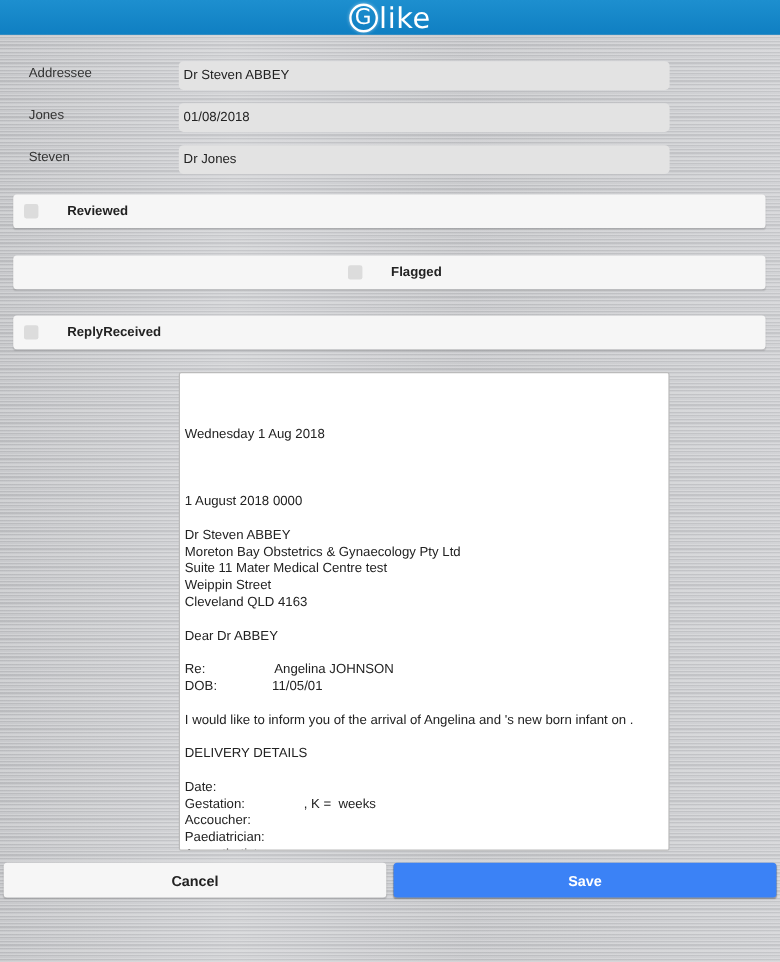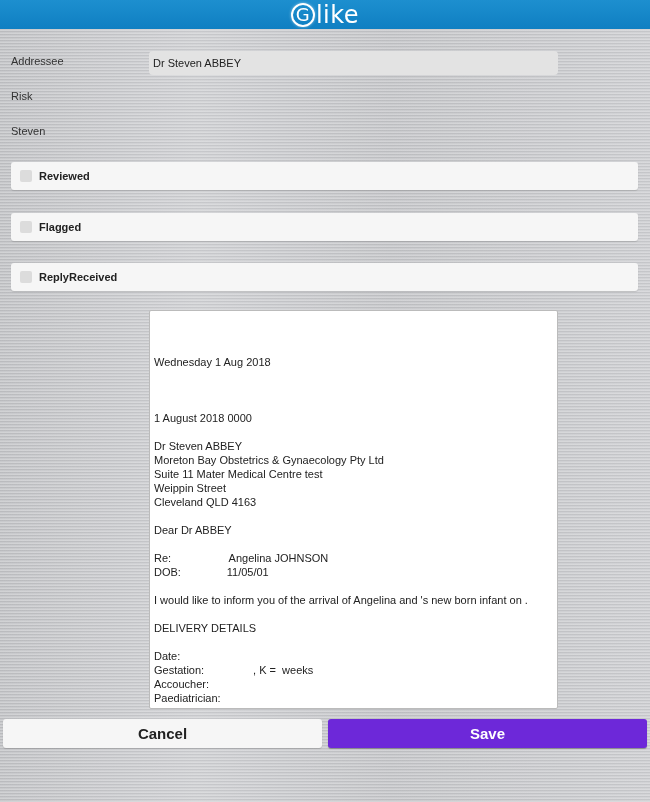--- a/index.html
+++ b/index.html
@@ -24,88 +24,90 @@
     letter-spacing: 0.5px; display: flex; align-items: center; line-height: 1;
   }
   .logo .g {
     display: inline-flex; align-items: center; justify-content: center;
     width: 24px; height: 24px; border: 2px solid #fff; border-radius: 50%;
     font-size: 18px; margin-right: 1px;
     box-shadow: 0 0 3px rgba(255,255,255,0.5);
   }
   .field-row { position: absolute; left: 0; width: 650px; height: 24px; }
   .field-label {
-    position: absolute; left: 11px; top: 4px; font-size: 11px; color: #333;
+    position: absolute; left: 24px; top: 4px; font-size: 11px; color: #333;
   }
   .field-input {
     position: absolute; left: 149px; top: 0; width: 409px; height: 24px;
     background: #e3e3e3; border-radius: 4px; border: none;
     padding: 6px 4px; font-size: 11px; color: #222;
     font-family: "Liberation Sans", sans-serif;
   }
   .check-row {
     position: absolute; left: 11px; width: 627px; height: 28px;
     background: #f6f6f6; border-radius: 3px;
     box-shadow: 0 1px 1px rgba(0,0,0,0.12);
-    display: flex; align-items: center;
+    display: flex; align-items: center; gap: 17px;
   }
   .checkbox {
     width: 12px; height: 12px; background: #dcdcdc; border-radius: 2px;
     margin-left: 9px; margin-right: 7px;
   }
   .check-label { font-weight: bold; font-size: 11px; color: #222; }
   .letter {
     position: absolute; left: 149px; top: 310px; width: 409px; height: 399px;
     background: #fff; border: 1px solid #bbb; border-radius: 2px;
     padding: 44px 4px 0 4px; overflow: hidden;
     font-size: 11px; line-height: 14px; color: #222;
     white-space: pre; font-family: "Liberation Sans", sans-serif;
   }
   .resize-grip {
     position: absolute; left: 547px; top: 722px; width: 9px; height: 9px;
     background: linear-gradient(135deg, transparent 45%, #888 45%, #888 52%, transparent 52%, transparent 70%, #888 70%, #888 77%, transparent 77%);
   }
   .btn {
     position: absolute; top: 719px; height: 29px; border-radius: 3px;
-    font-weight: bold; font-size: 15px;
+    font-weight: bold; font-size: 12px;
     display: flex; align-items: center; justify-content: center;
     font-family: "Liberation Sans", sans-serif;
   }
   .btn-cancel { left: 3px; width: 319px; background: #f6f6f6; color: #222; box-shadow: 0 1px 1px rgba(0,0,0,0.15); }
-  .btn-save { left: 328px; width: 319px; background: #6d28d9; color: #fff; box-shadow: 0 1px 1px rgba(0,0,0,0.3); }
+  .btn-save { left: 328px; width: 319px; background: #3b82f6; color: #fff; box-shadow: 0 1px 1px rgba(0,0,0,0.3); }
 </style>
 </head>
 <body>
 
 <div class="header">
   <div class="logo">
     <span class="g">G</span>
       <span>like</span>
   </div>
 </div>
 
 <div class="field-row" style="top:51px;">
   <span class="field-label">Addressee</span>
   <input class="field-input" type="text" value="Dr Steven ABBEY" style="">
 </div>
 
 <div class="field-row" style="top:86px;">
-  <span class="field-label">Risk</span>
+  <span class="field-label">Jones</span>
+  <input class="field-input" type="text" value="01/08/2018" style="">
 </div>
 
 <div class="field-row" style="top:121px;">
   <span class="field-label">Steven</span>
+  <input class="field-input" type="text" value="Dr Jones" style="">
 </div>
 
 <div class="check-row" style="top:162px;">
   <span class="checkbox"></span>
   <span class="check-label">Reviewed</span>
 </div>
 
-<div class="check-row" style="top:213px;">
+<div class="check-row" style="top:213px;justify-content:center;">
   <span class="checkbox"></span>
   <span class="check-label">Flagged</span>
 </div>
 
 <div class="check-row" style="top:263px;text-align:right;">
   <span class="checkbox"></span>
   <span class="check-label">ReplyReceived</span>
 </div>
 
 <div class="letter">Wednesday 1 Aug 2018

